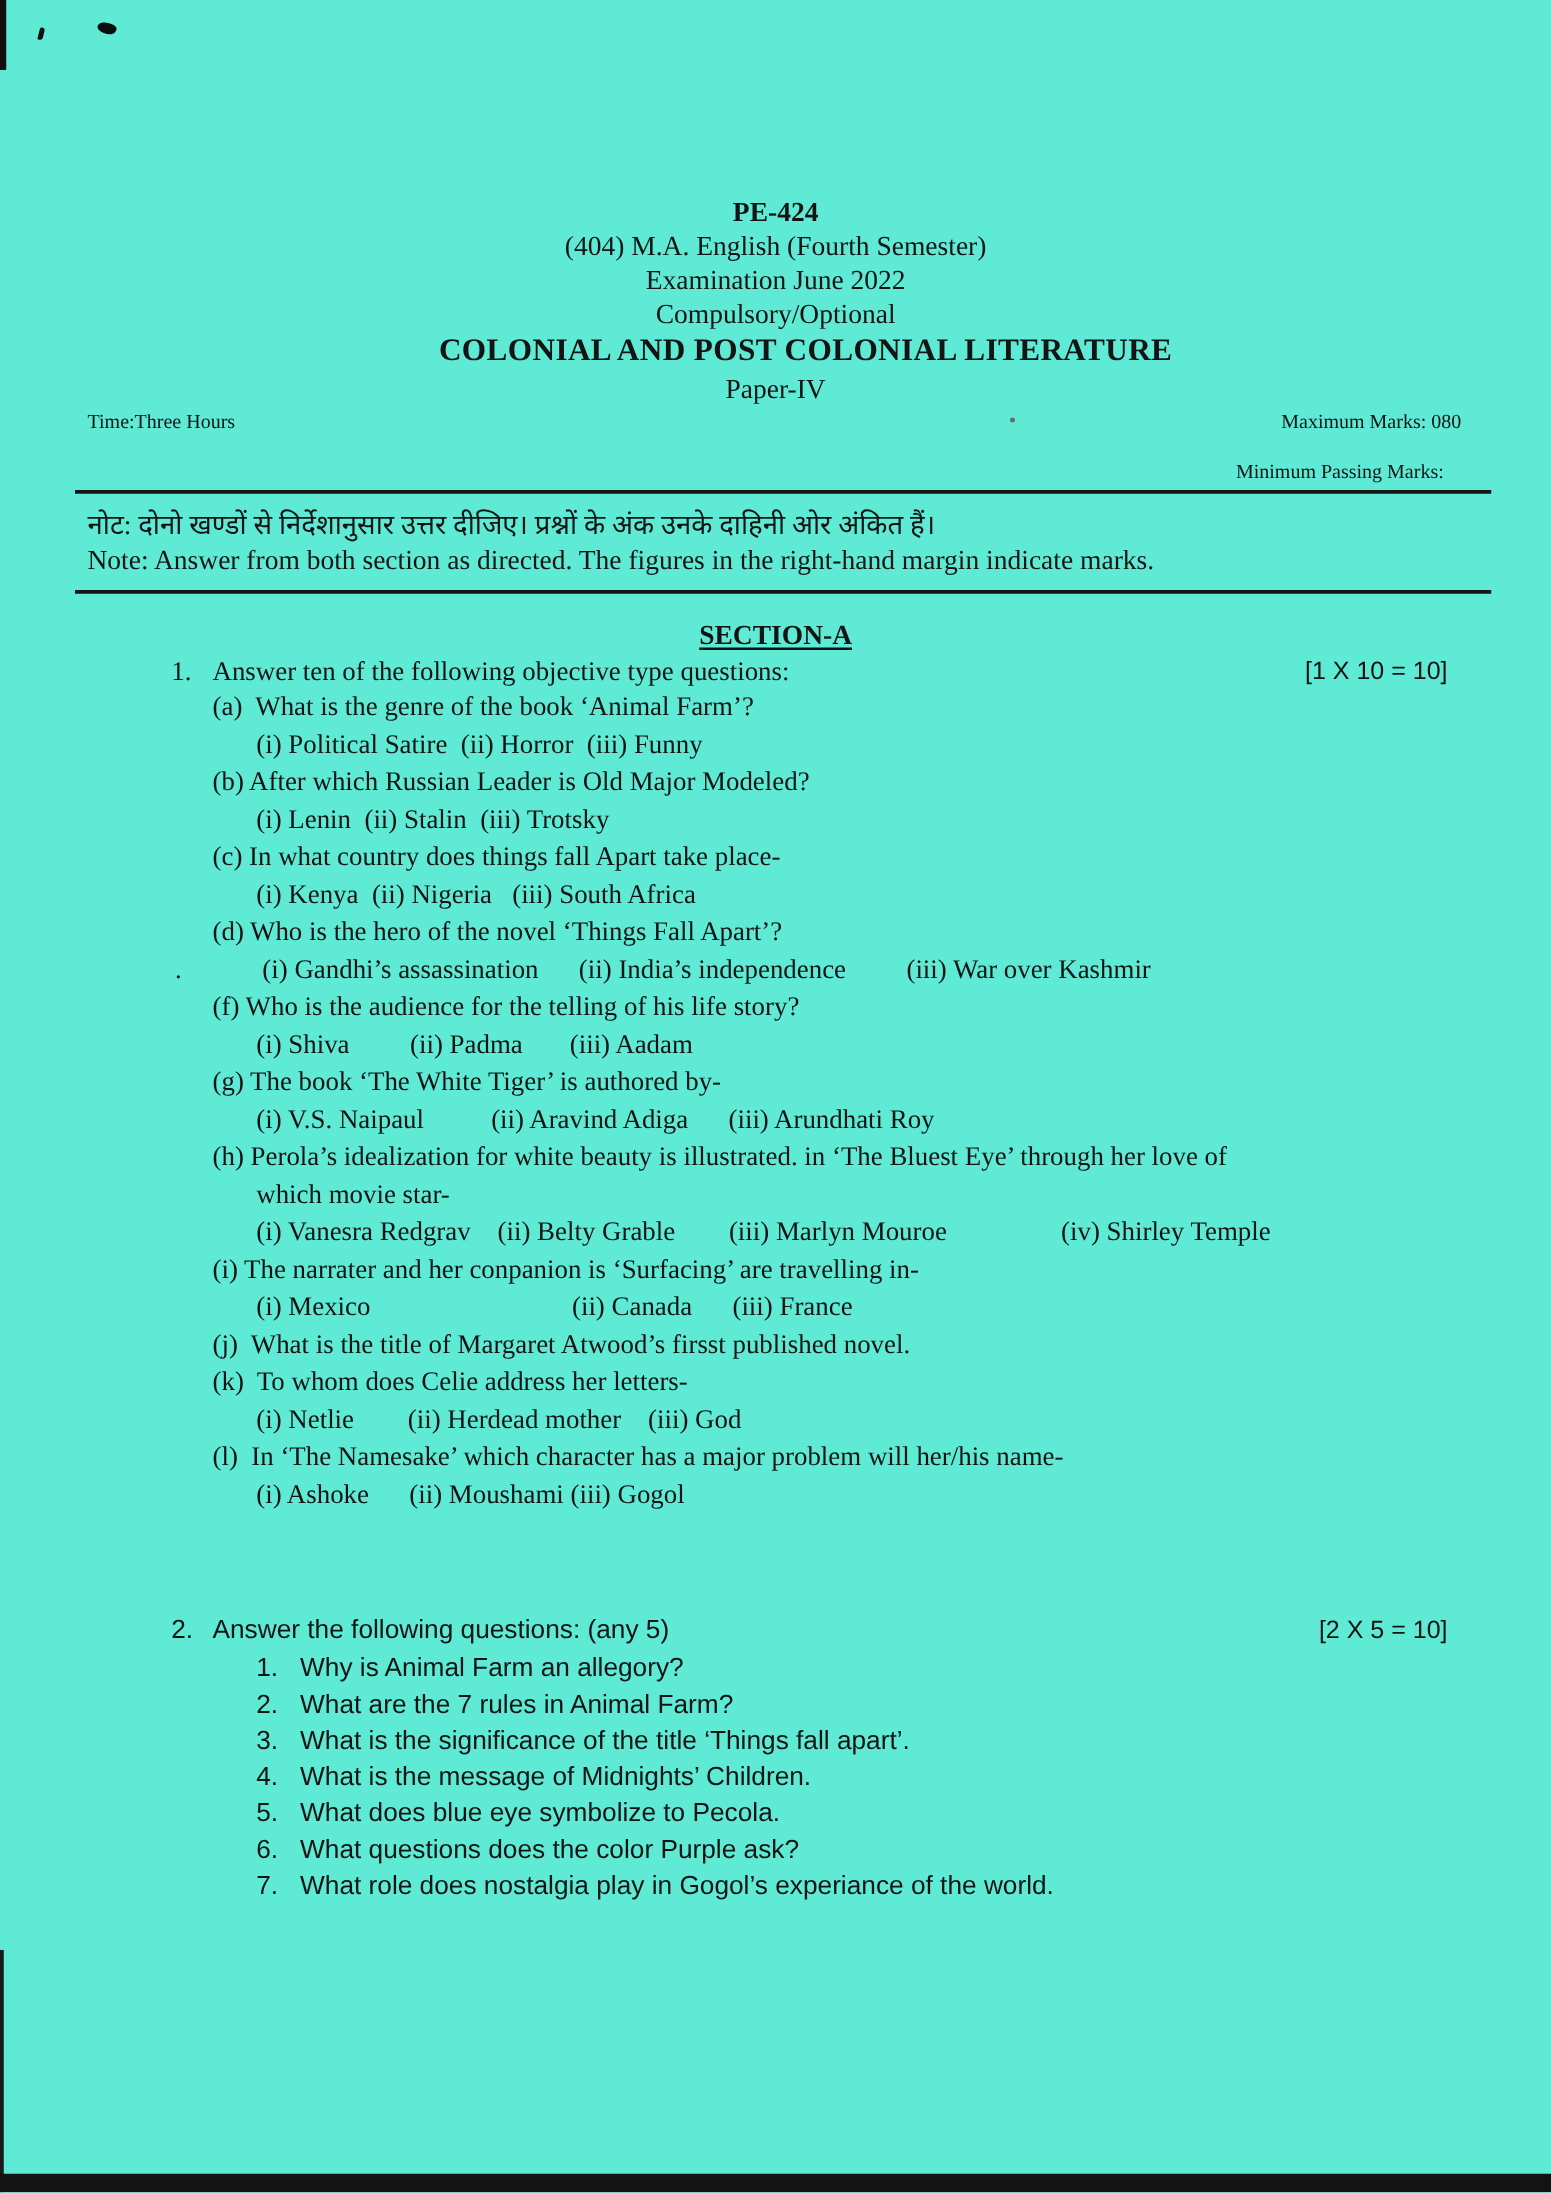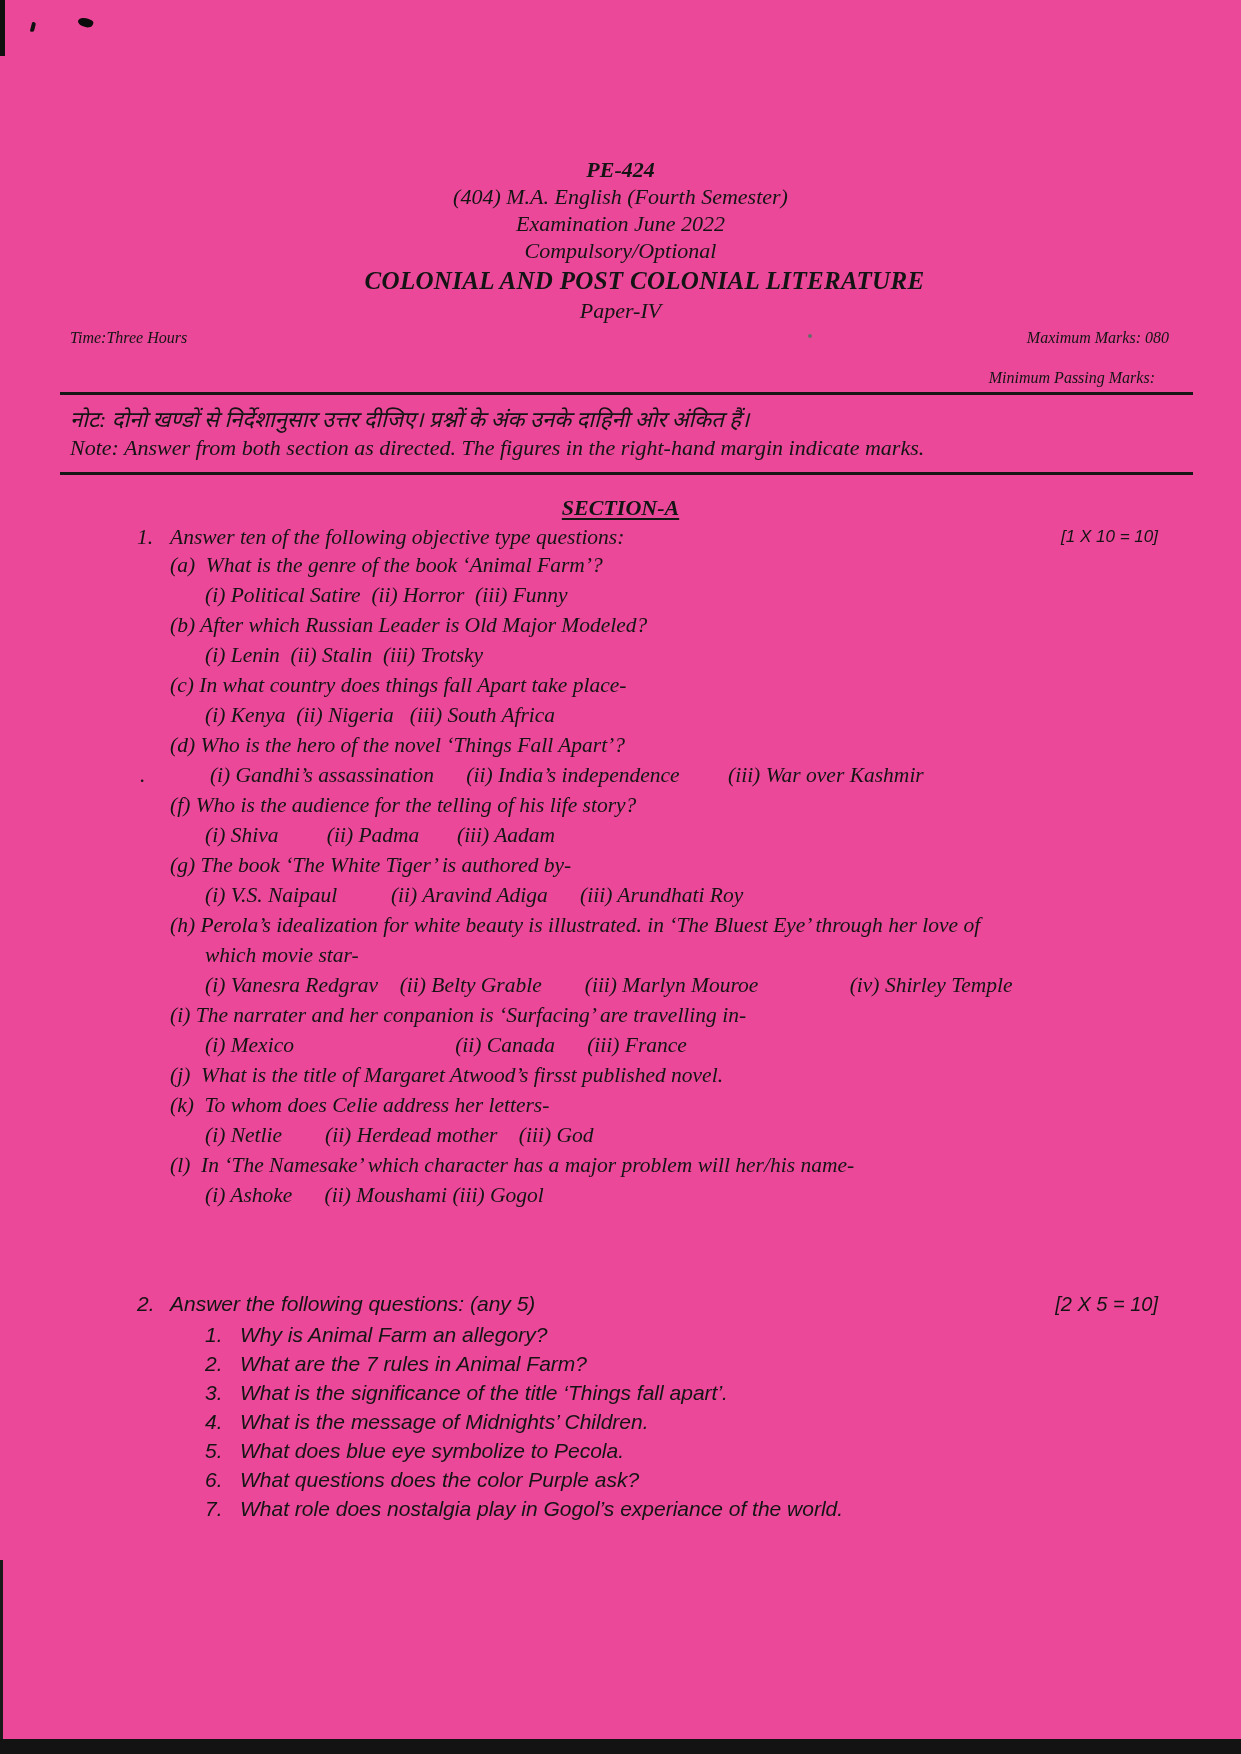--- a/index.html
+++ b/index.html
@@ -1,23 +1,22 @@
 <!DOCTYPE html>
 <html><head>
 <meta charset="utf-8">
 <style>
   html,body{margin:0;padding:0;background:#e8e8e6;}
   .page{
     position:relative;
     width:1241px;height:1754px;
-    background:#ec4899;
+    background:#5eead4;
     font-family:"Liberation Serif","DejaVu Serif",serif;
     color:#141414;
     overflow:hidden;
-    font-style:italic;
   }
   .sans{font-family:"Liberation Sans","DejaVu Sans",sans-serif;}
   .bold{font-weight:bold;}
 
   
   .hdr{position:absolute;top:156px;left:0;width:100%;text-align:center;font-size:22px;line-height:27px;}
   .hdr .title{font-size:25px;line-height:33px;font-weight:bold;letter-spacing:.3px;margin-left:48px;}
   .timerow{position:absolute;top:324px;left:70px;right:72px;display:flex;justify-content:space-between;font-size:16px;line-height:28px;}
   .markscol{text-align:right;}
   .markscol .min{margin-right:14px;margin-top:12px;}
@@ -28,21 +27,21 @@
 
   .note-hi{position:absolute;top:406px;left:70px;right:60px;font-size:22px;line-height:28px;}
   .note-en{position:absolute;top:434px;left:70px;right:60px;font-size:22px;line-height:28px;}
 
   .secA{position:absolute;top:494px;left:0;width:100%;text-align:center;font-size:22px;line-height:28px;font-weight:bold;text-decoration:underline;text-decoration-thickness:2px;text-underline-offset:3px;}
 
   
   .q1row{position:absolute;top:523px;left:137px;right:83px;display:flex;font-size:21.5px;line-height:28px;}
   .q1row .qnum{width:33px;flex:none;}
   .q1row .qtext{flex:1;}
-  .q1row .qmarks{flex:none;font-size:17px;}
+  .q1row .qmarks{flex:none;font-size:20px;}
   .q1lines{position:absolute;top:550px;left:0;right:40px;font-size:21.5px;line-height:30px;}
   .q1lines div{white-space:pre-wrap;}
   .lq{padding-left:170px;}
   .lo{padding-left:205px;}
   .ld{padding-left:140px;}
 
   
   .q2{position:absolute;top:1290px;left:137px;right:83px;}
   .q2row{display:flex;font-size:21px;line-height:28px;}
   .q2row .qnum{width:33px;flex:none;}

